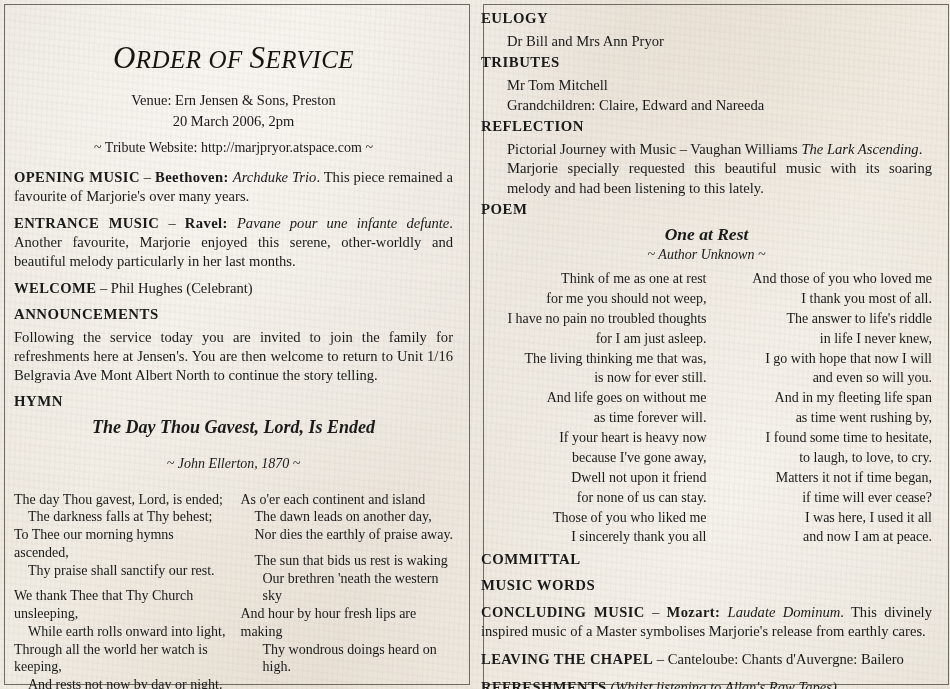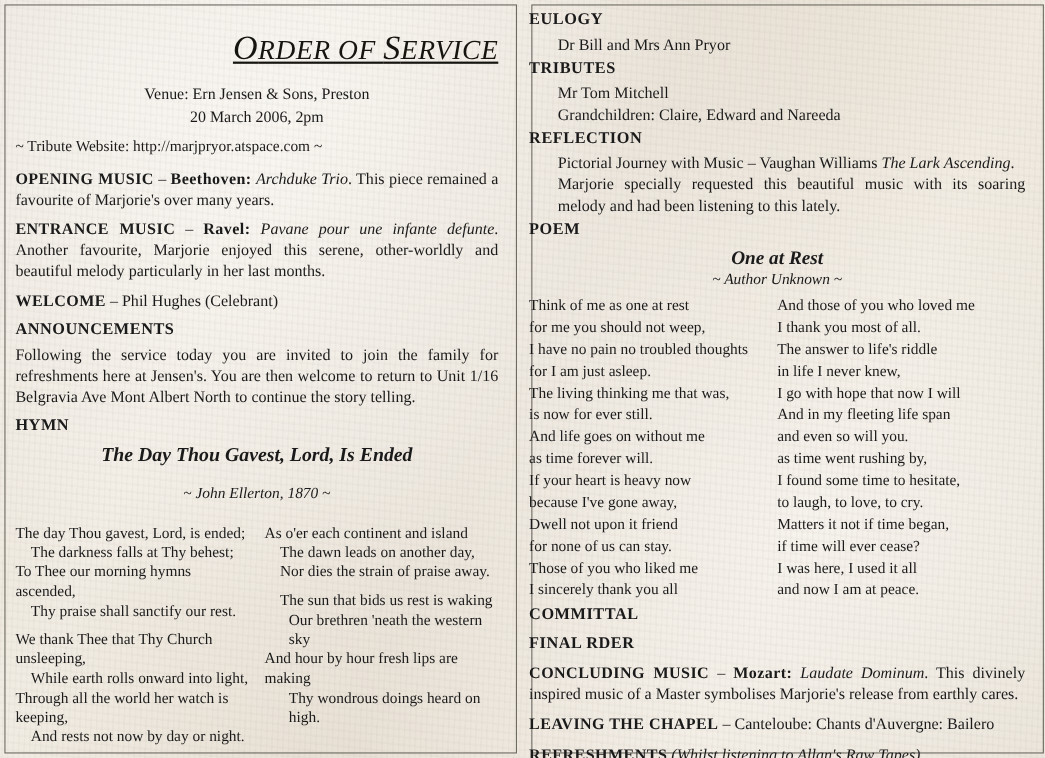--- a/index.html
+++ b/index.html
@@ -59,38 +59,38 @@
     height: 679px;
   }
   .frame-right {
     left: 483px;
     top: 4px;
     width: 464px;
     height: 679px;
   }
   
   .main-title {
-    text-align: right;
+    text-align: center;
     font-family: "Liberation Serif", serif;
     font-size: 25px;
     letter-spacing: 0.5px;
-    margin: 16px 0 14px 0;
+    margin: 30px 0 14px 0;
     font-style: italic;
     color: #16140f;
-    text-decoration: underline;
   }
   .main-title .cap {
     font-size: 31px;
   }
   .venue-block {
     text-align: center;
     font-size: 14.5px;
     line-height: 1.45;
   }
   .website {
+    text-align: center;
     font-size: 14px;
     margin-top: 8px;
     margin-bottom: 12px;
   }
   
   .item {
     margin: 0 0 8px 0;
     font-size: 14.6px;
     line-height: 1.3;
     text-align: justify;
@@ -172,21 +172,21 @@
   .poem-author {
     text-align: center;
     font-style: italic;
     font-size: 14px;
     margin-bottom: 6px;
   }
   .poem-cols {
     display: flex;
     font-size: 14px;
     line-height: 1.42;
-    text-align: left;
+    text-align: right;
   }
   .poem-cols .pc {
     width: 50%;
   }
   .tail .item {
     margin-bottom: 9px;
   }
   .tail .heading-only {
     margin: 0 0 9px 0;
   }
@@ -246,21 +246,21 @@
           <div>We thank Thee that Thy Church unsleeping,</div>
           <div class="ind1">While earth rolls onward into light,</div>
           <div>Through all the world her watch is keeping,</div>
           <div class="ind1">And rests not now by day or night.</div>
         </div>
       </div>
       <div class="hc">
         <div class="vs">
           <div>As o'er each continent and island</div>
           <div class="ind1">The dawn leads on another day,</div>
-          <div class="ind1">Nor dies the strain of praise away.</div>
+          <div class="ind1">Nor dies the earthly of praise away.</div>
         </div>
         <div class="vs">
           <div class="ind1">The sun that bids us rest is waking</div>
           <div class="ind2">Our brethren 'neath the western sky</div>
           <div>And hour by hour fresh lips are making</div>
           <div class="ind2">Thy wondrous doings heard on high.</div>
         </div>
       </div>
     </div>
 
@@ -307,37 +307,37 @@
         <div>for none of us can stay.</div>
         <div>Those of you who liked me</div>
         <div>I sincerely thank you all</div>
       </div>
       <div class="pc">
         <div>And those of you who loved me</div>
         <div>I thank you most of all.</div>
         <div>The answer to life's riddle</div>
         <div>in life I never knew,</div>
         <div>I go with hope that now I will</div>
+        <div>and even so will you.</div>
         <div>And in my fleeting life span</div>
-        <div>and even so will you.</div>
         <div>as time went rushing by,</div>
         <div>I found some time to hesitate,</div>
         <div>to laugh, to love, to cry.</div>
         <div>Matters it not if time began,</div>
         <div>if time will ever cease?</div>
         <div>I was here, I used it all</div>
         <div>and now I am at peace.</div>
       </div>
     </div>
 
     <div class="spacer-sm"></div>
 
     <div class="tail">
       <div class="heading-only">COMMITTAL</div>
-      <div class="heading-only">FINAL RDER</div>
+      <div class="heading-only">MUSIC WORDS</div>
 
       <div class="item">
         <span class="lbl">CONCLUDING MUSIC</span><span> – </span><span class="lbl">Mozart:</span>
         <span class="it">Laudate Dominum</span><span>. This divinely inspired music of a Master symbolises Marjorie's release from earthly cares.</span>
       </div>
 
       <div class="item">
         <span class="lbl">LEAVING THE CHAPEL</span><span> – Canteloube: Chants d'Auvergne: Bailero</span>
       </div>
 

